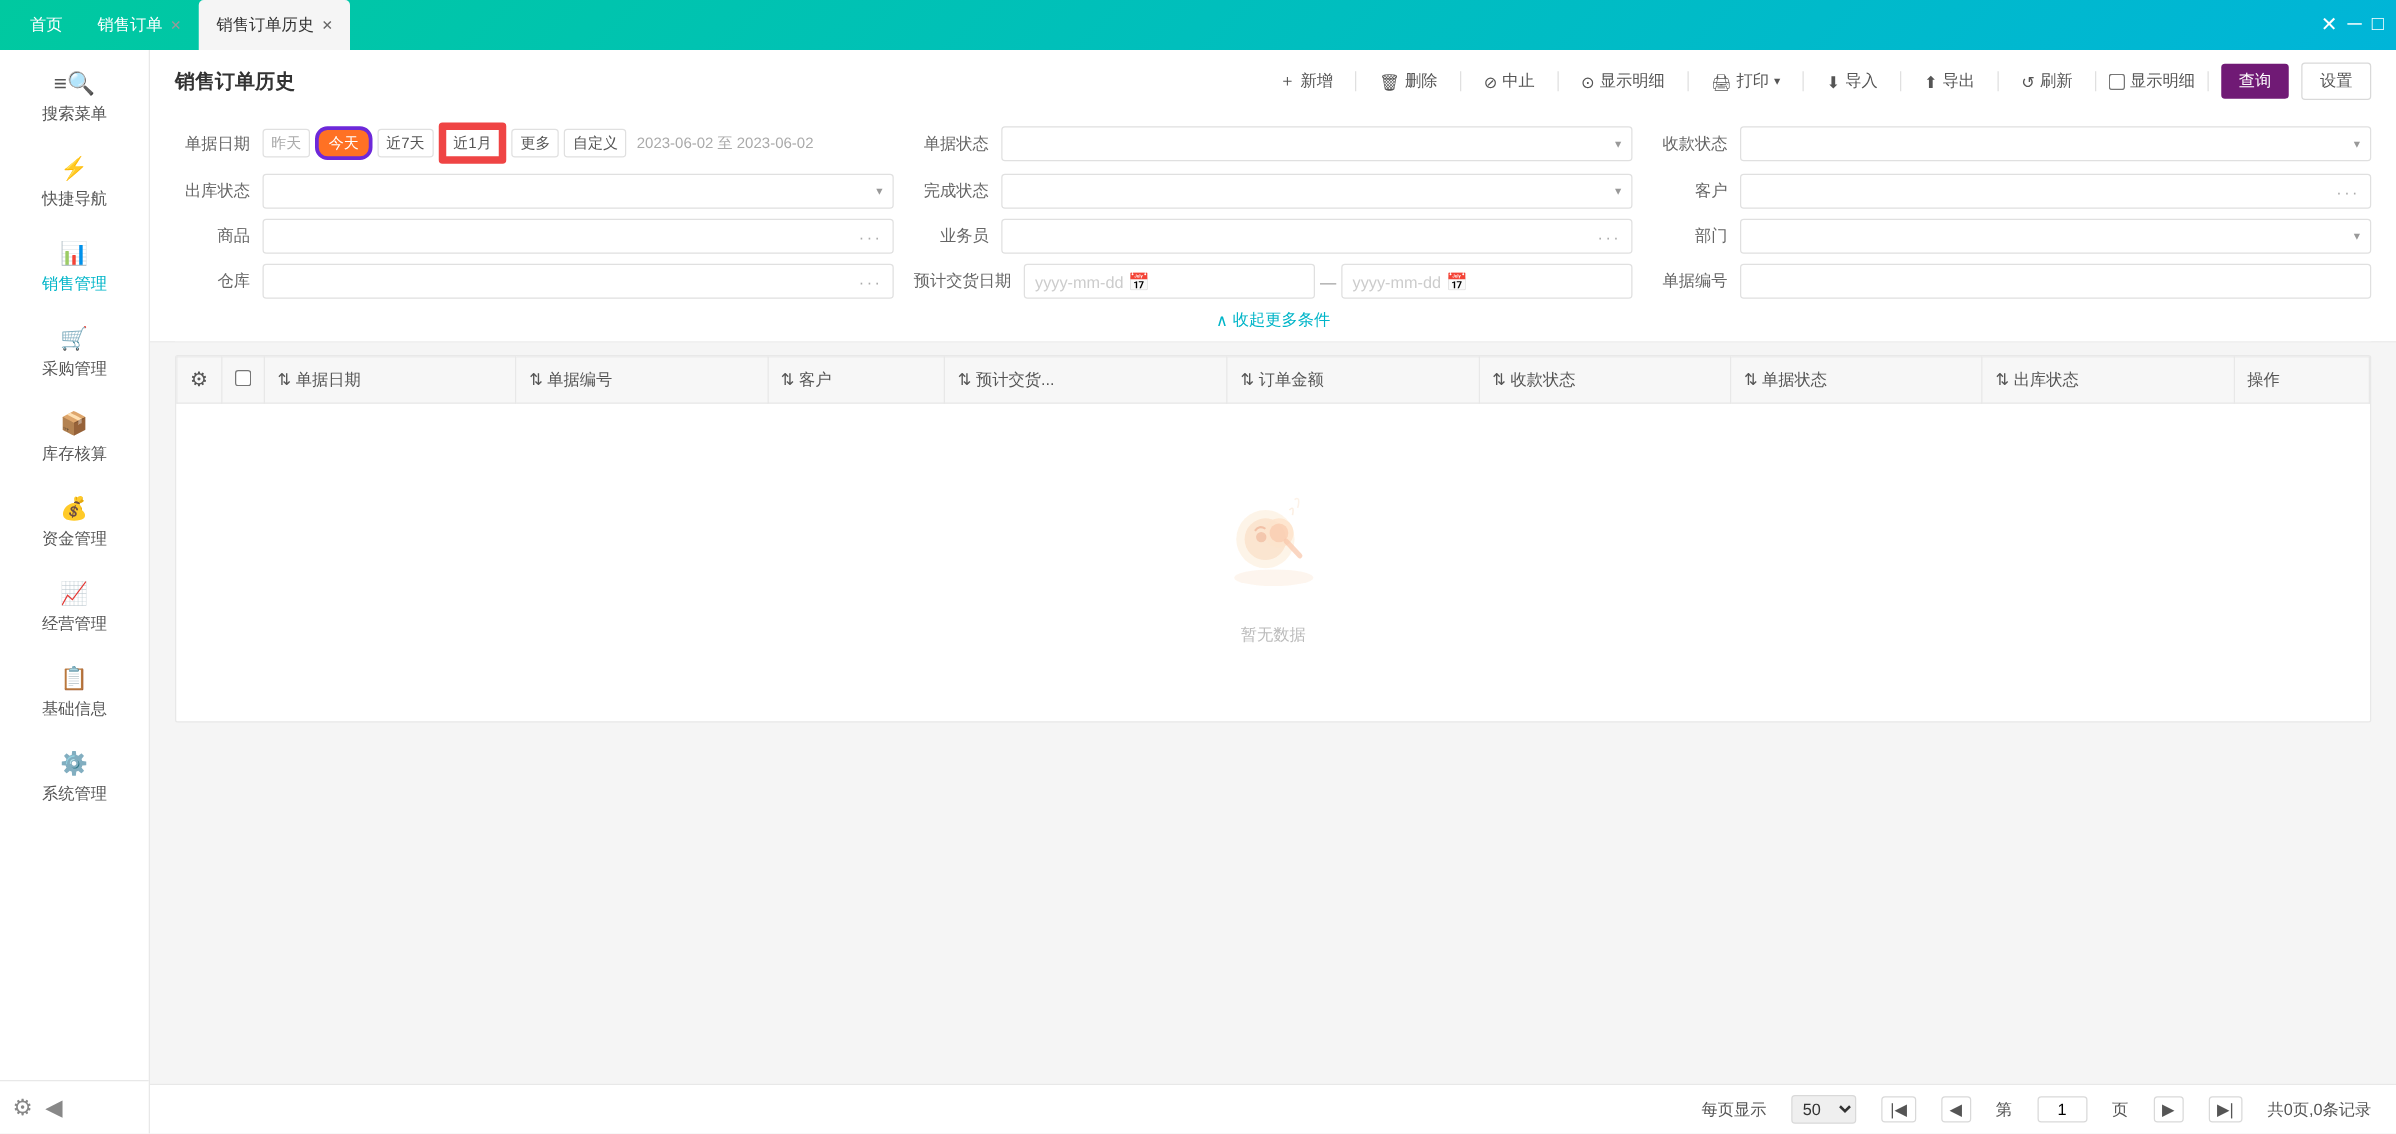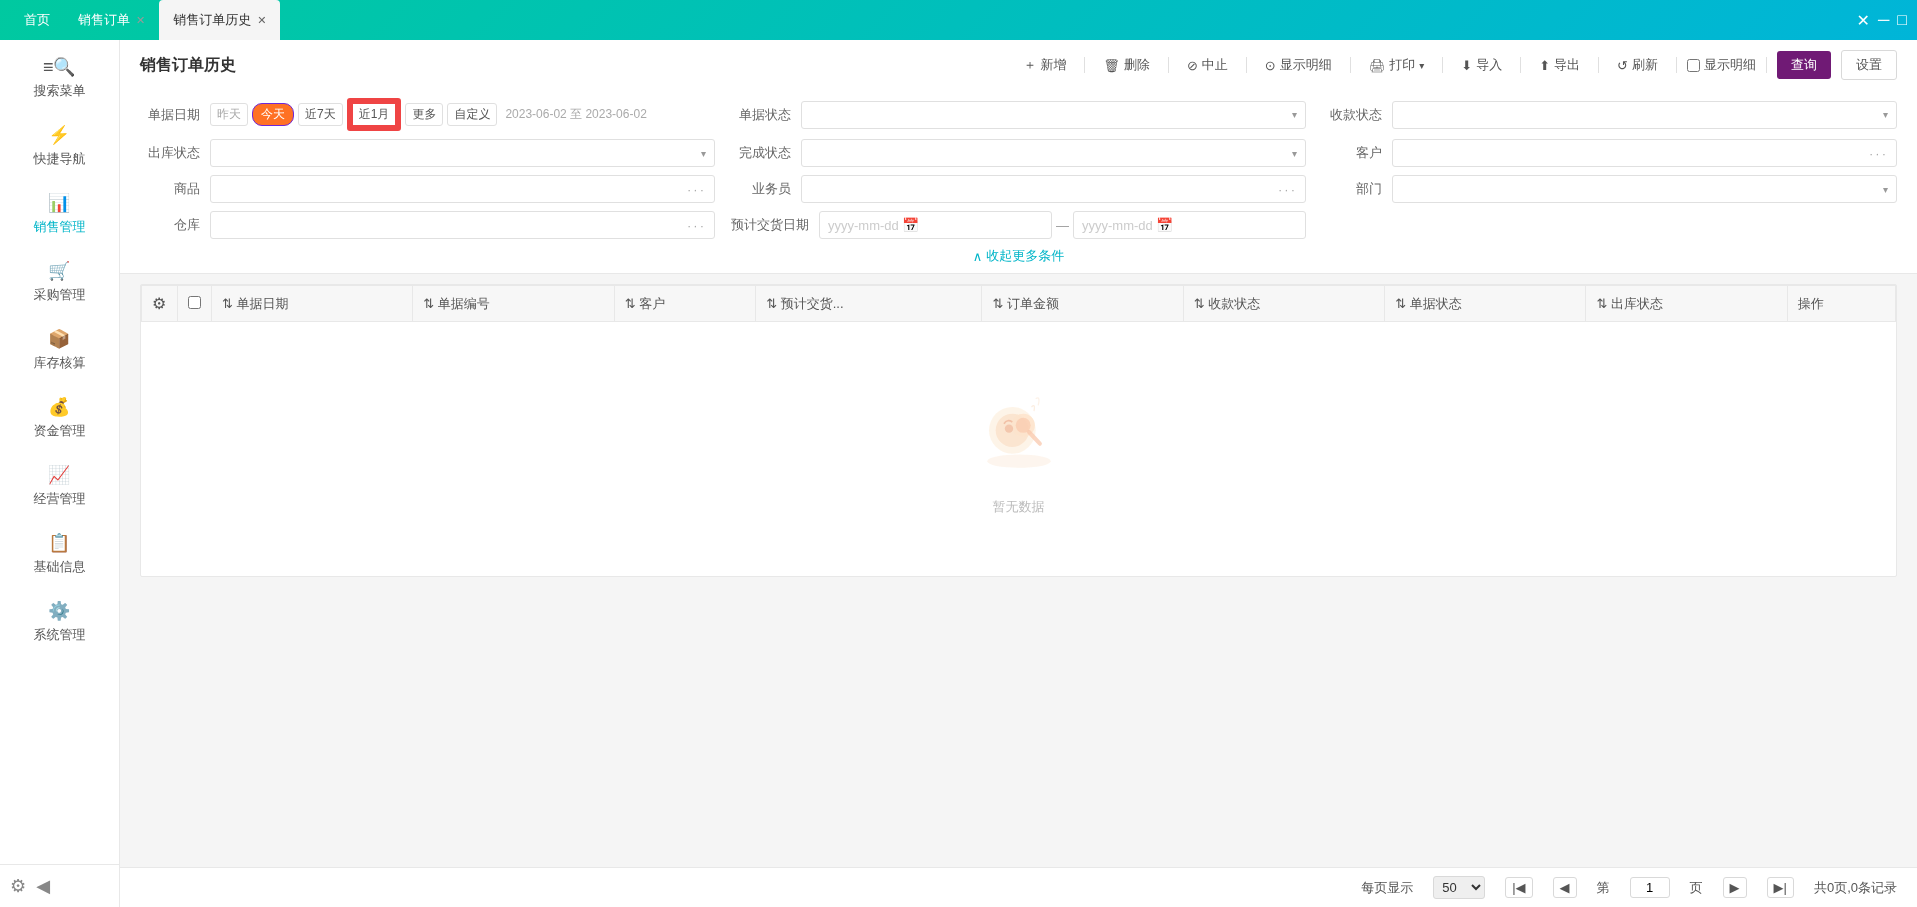--- a/index.html
+++ b/index.html
@@ -383,21 +383,21 @@
         </div>
       </div>
 
       <div class="filter-area" style="padding: 8px 0 6px 0; border-bottom: none;">
 
         <div style="display:grid; grid-template-columns: 1fr 1fr 1fr; gap: 0 16px; margin-bottom: 8px;">
           <div class="filter-col">
             <span class="filter-label">单据日期</span>
             <div style="display:flex; align-items:center; gap:4px; flex:1; flex-wrap:wrap;">
               <span style="font-size:12px; color:#aaa; cursor:pointer; padding:2px 6px; border:1px solid #e0e0e0; border-radius:3px;">昨天</span>
-              <span style="font-size:12px; color:#fff; cursor:pointer; padding:2px 8px; border:1px solid #6d28d9; border-radius:10px; background:#ff7124;">今天</span>
+              <span style="font-size:12px; color:#fff; cursor:pointer; padding:2px 8px; border:3px solid #6d28d9; border-radius:10px; background:#ff7124;">今天</span>
               <span style="font-size:12px; color:#555; cursor:pointer; padding:2px 6px; border:1px solid #e0e0e0; border-radius:3px;">近7天</span>
               <span style="font-size:12px; color:#555; cursor:pointer; padding:2px 6px; border:6px solid #ef4444; border-radius:3px;">近1月</span>
               <span style="font-size:12px; color:#555; cursor:pointer; padding:2px 6px; border:1px solid #e0e0e0; border-radius:3px;">更多</span>
               <span style="font-size:12px; color:#555; cursor:pointer; padding:2px 6px; border:1px solid #e0e0e0; border-radius:3px;">自定义</span>
               <span style="font-size:12px; color:#aaa; margin-left:4px;">2023-06-02 至 2023-06-02</span>
             </div>
           </div>
           <div class="filter-col">
             <span class="filter-label">单据状态</span>
             <div class="filter-control">
@@ -467,20 +467,24 @@
               <div class="date-input">
                 <span style="color:#ccc;">yyyy-mm-dd</span>
                 <span class="cal-icon">📅</span>
               </div>
               <span class="dash">—</span>
               <div class="date-input">
                 <span style="color:#ccc;">yyyy-mm-dd</span>
                 <span class="cal-icon">📅</span>
               </div>
             </div>
+          </div>
+          <div class="filter-col">
+            <span class="filter-label">单据编号</span>
+            <div class="filter-control"></div>
           </div>
         </div>
 
         <div class="collapse-row">
           <span>∧</span>
           <span>收起更多条件</span>
         </div>
 
       </div>
     </div>

